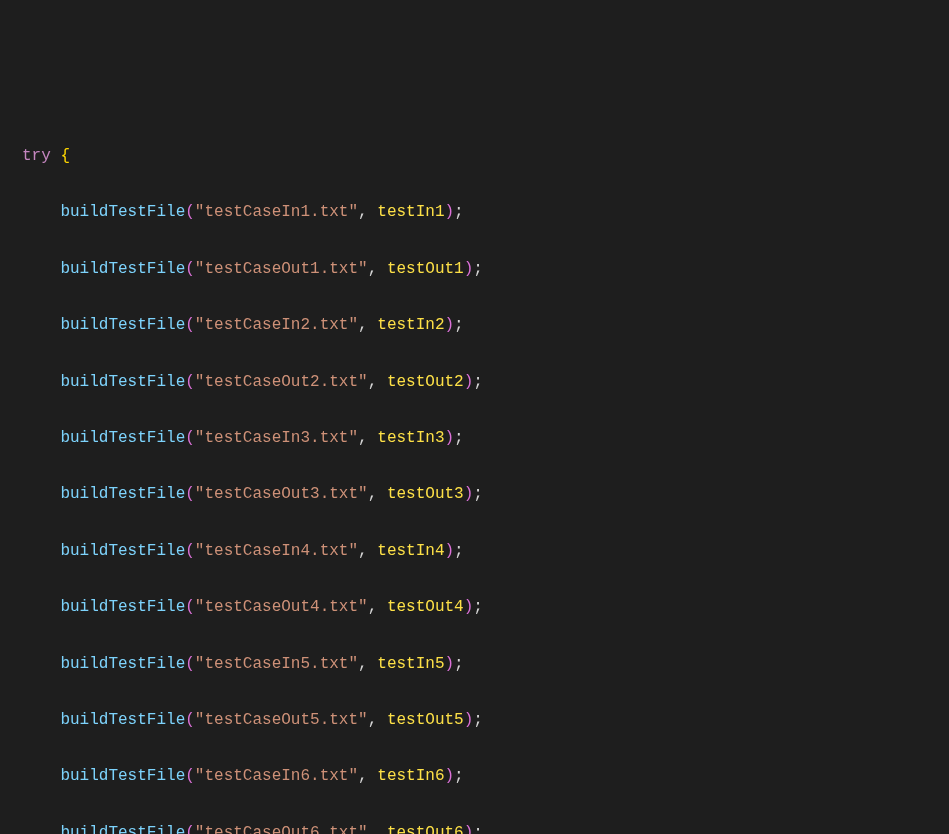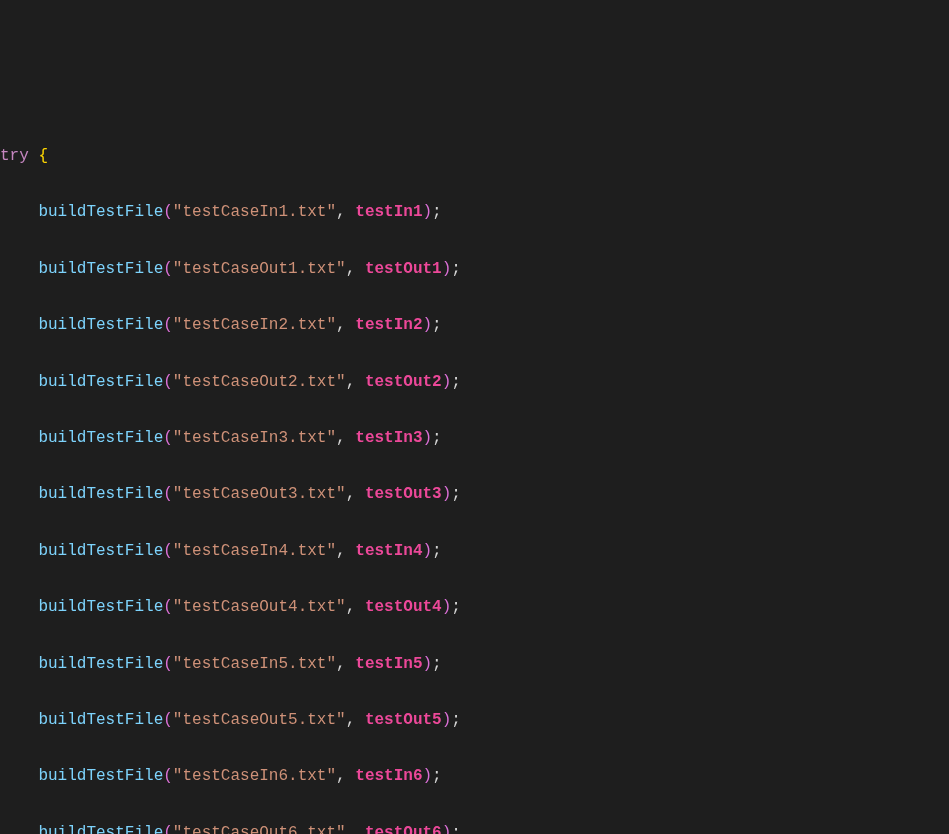--- a/index.html
+++ b/index.html
@@ -10,25 +10,25 @@
     overflow: hidden;
   }
   body {
     font-family: Consolas, "Courier New", monospace;
     font-size: 16px;
     line-height: 28.2px;
     color: #d4d4d4;
     white-space: pre;
     padding-top: 1px;
   }
-  .line { }
+  .line { padding-left: 22px; }
   .kw   { color: #c586c0; }   
   .fn   { color: #7dd3fc; }   
   .str  { color: #ce9178; }   
-  .id   { color: #ec4899; font-weight: bold; }   
+  .id   { color: #fde047; }   
   .pun  { color: #d4d4d4; }   
   .brY  { color: #ffd700; }   
   .brP  { color: #da70d6; }
 </style>
 </head>
 <body>
 
 
 
 <div>

